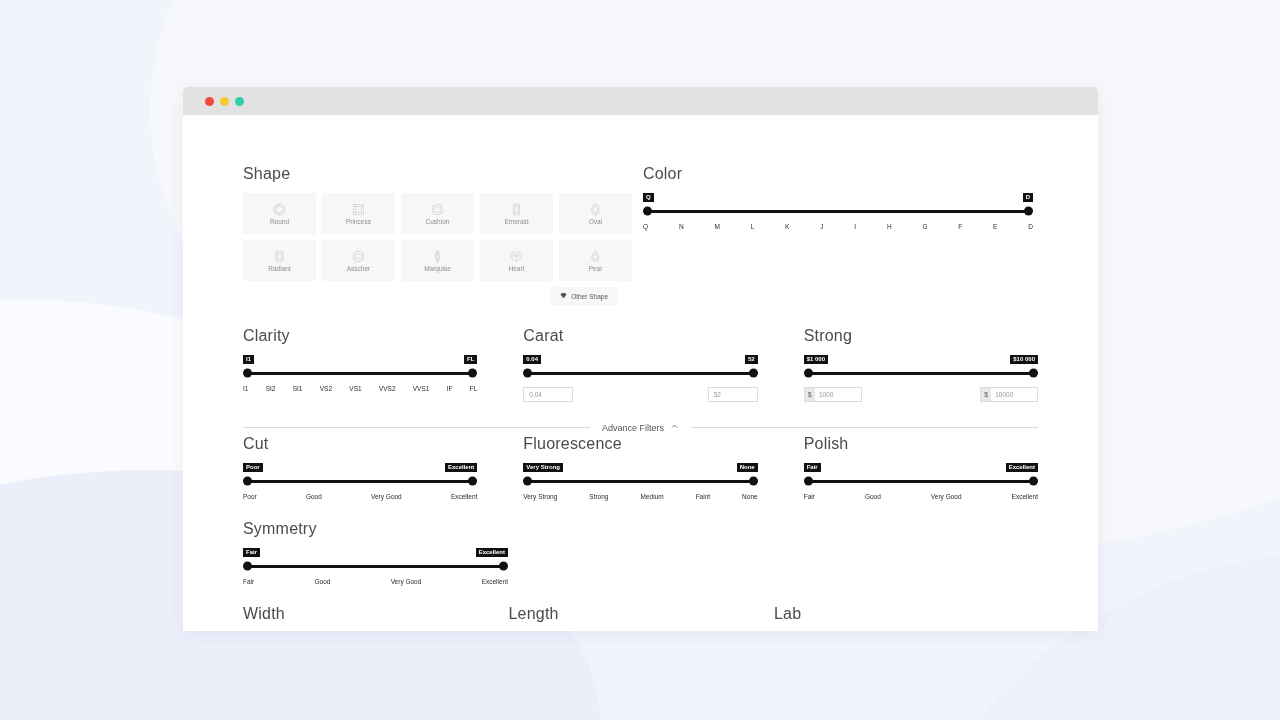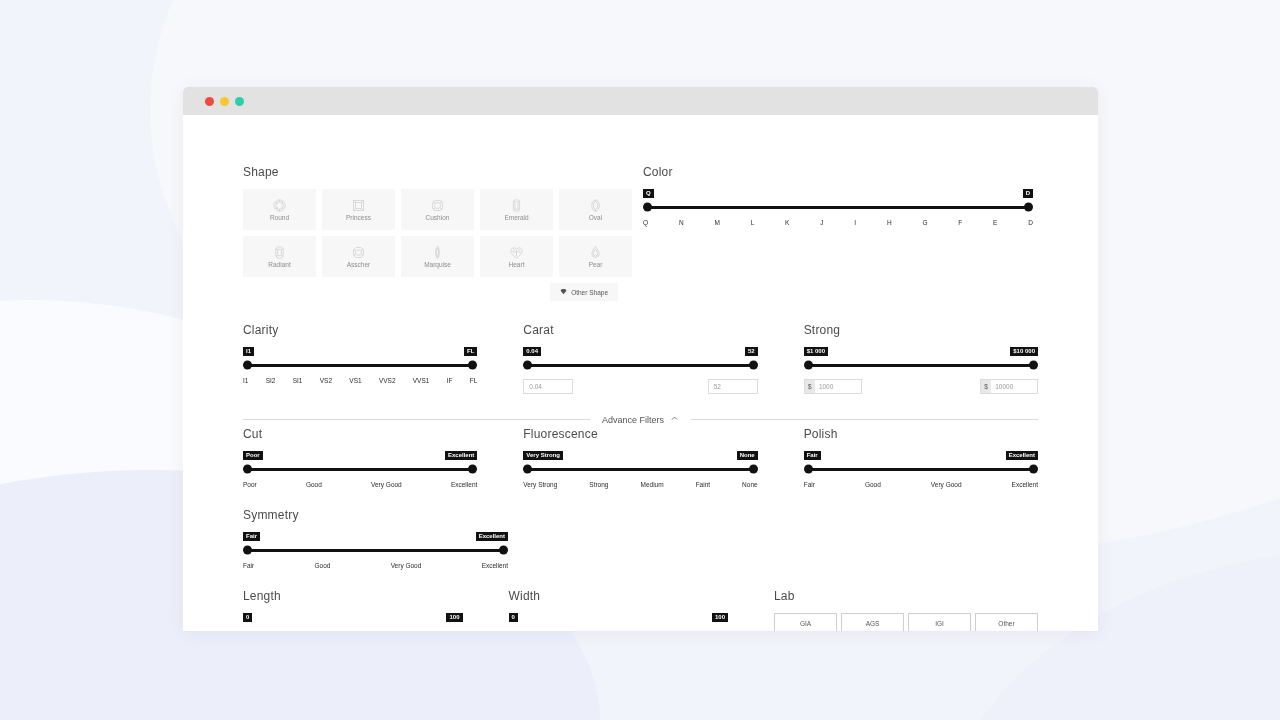--- a/index.html
+++ b/index.html
@@ -55,21 +55,21 @@
   }
   .dot { width: 9px; height: 9px; border-radius: 50%; }
   .dot.red { background: #f04a3f; }
   .dot.yellow { background: #f7c82e; }
   .dot.green { background: #2ccfaa; }
 
   .content { padding: 50px 60px 0 60px; }
 
   
   .section-title {
-    font-size: 12px; color: #4b4b4b; font-weight: 400;
+    font-size: 16px; color: #4b4b4b; font-weight: 400;
     margin-bottom: 10px; letter-spacing: .2px;
   }
 
   
   .top-row { display: flex; gap: 0; }
   .shape-col { width: 400px; }
   .shape-grid {
     display: grid;
     grid-template-columns: repeat(5, 73px);
     gap: 6px 6px;
@@ -504,33 +504,33 @@
             <span class="tick">Excellent</span>
           </div>
         </div>
       </div>
 
 
     </div>
 
     <div class="three block-gap">
       <div class="col">
-        <div class="section-title">Length</div>
+        <div class="section-title">Width</div>
         <div class="slider-block">
           <div class="bubble-row">
             <span class="bubble left">0</span>
             <span class="bubble right">100</span>
           </div>
 
         </div>
 
       </div>
 
       <div class="col">
-        <div class="section-title">Width</div>
+        <div class="section-title">Length</div>
         <div class="slider-block">
           <div class="bubble-row">
             <span class="bubble left">0</span>
             <span class="bubble right">100</span>
           </div>
 
         </div>
 
       </div>
 

